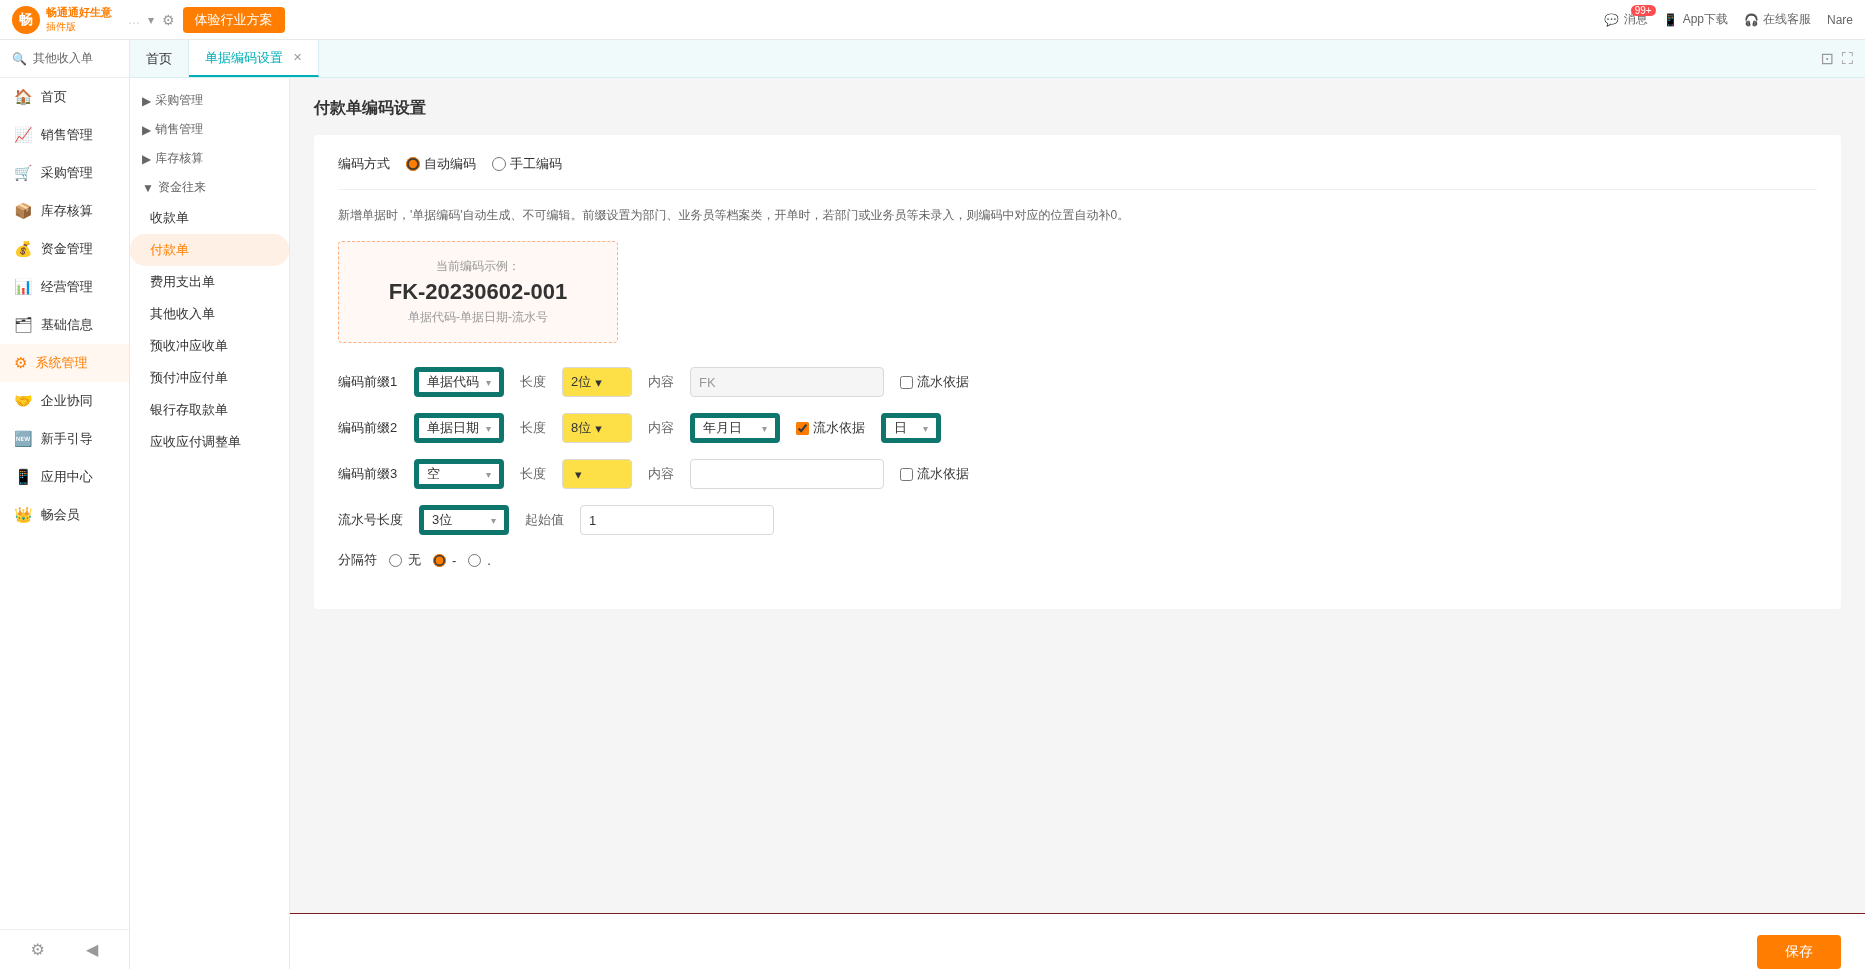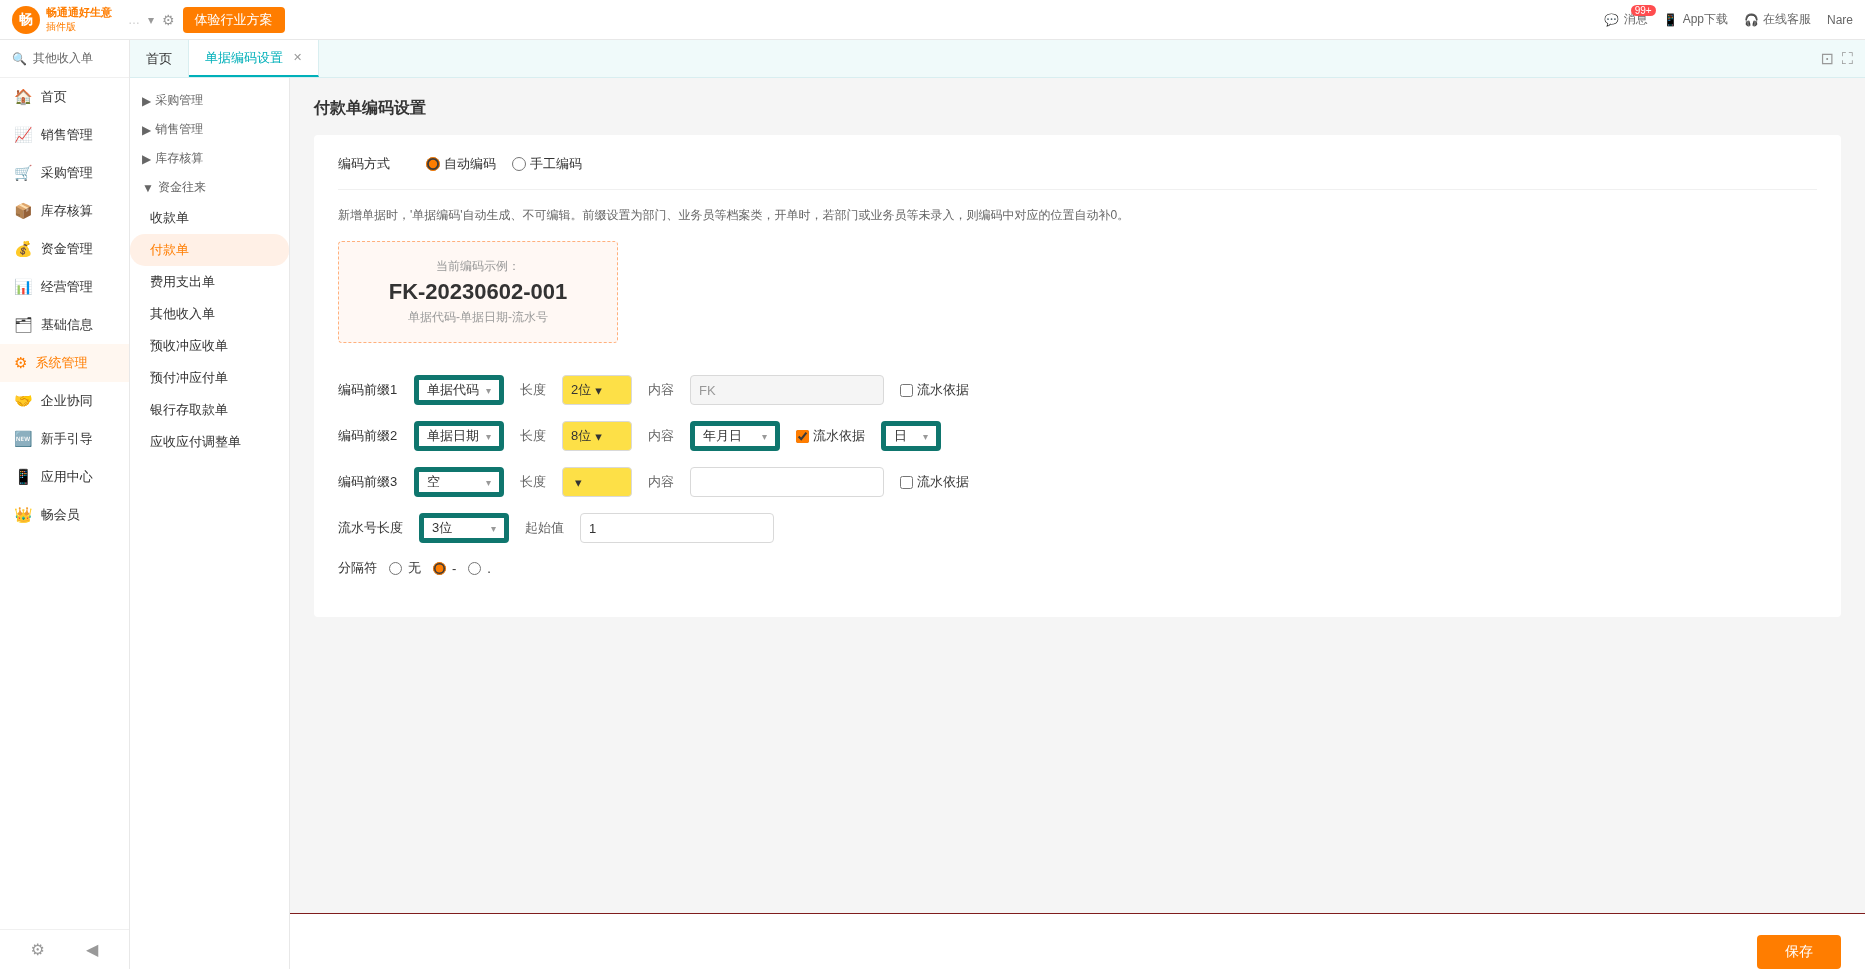--- a/index.html
+++ b/index.html
@@ -153,21 +153,21 @@
     .card {
       background: #fff;
       border-radius: 4px;
       padding: 20px 24px;
     }
 
     
     .encode-method-row {
       display: flex;
       align-items: center;
-      gap: 36px;
+      gap: 16px;
       margin-bottom: 16px;
       padding-bottom: 16px;
       border-bottom: 1px solid #f0f0f0;
     }
     .encode-method-label { font-size: 13px; color: #333; }
     .radio-group { display: flex; align-items: center; gap: 16px; }
     .radio-item { display: flex; align-items: center; gap: 4px; font-size: 13px; color: #333; cursor: pointer; }
     .radio-item input[type="radio"] { accent-color: #ff7d00; width: 14px; height: 14px; cursor: pointer; }
 
     
@@ -177,21 +177,21 @@
       margin-bottom: 16px;
       line-height: 1.6;
     }
 
     
     .preview-box {
       border: 1.5px dashed #ffb07d;
       background: #fff8f4;
       border-radius: 4px;
       padding: 16px 16px;
-      margin-bottom: 32px;
+      margin-bottom: 24px;
       display: inline-block;
       min-width: 280px;
     }
     .preview-code {
       font-size: 22px;
       font-weight: 700;
       color: #333;
       text-align: center;
     }
     .preview-desc {

